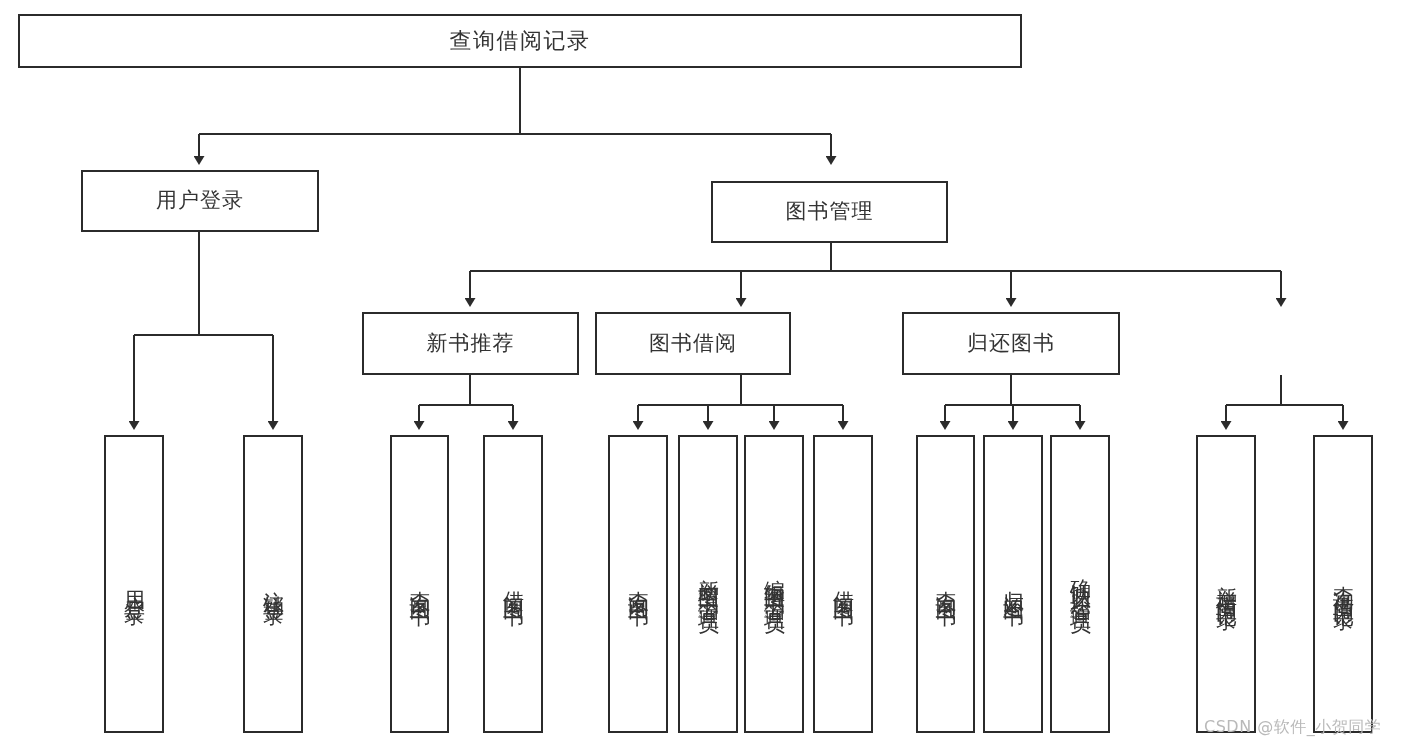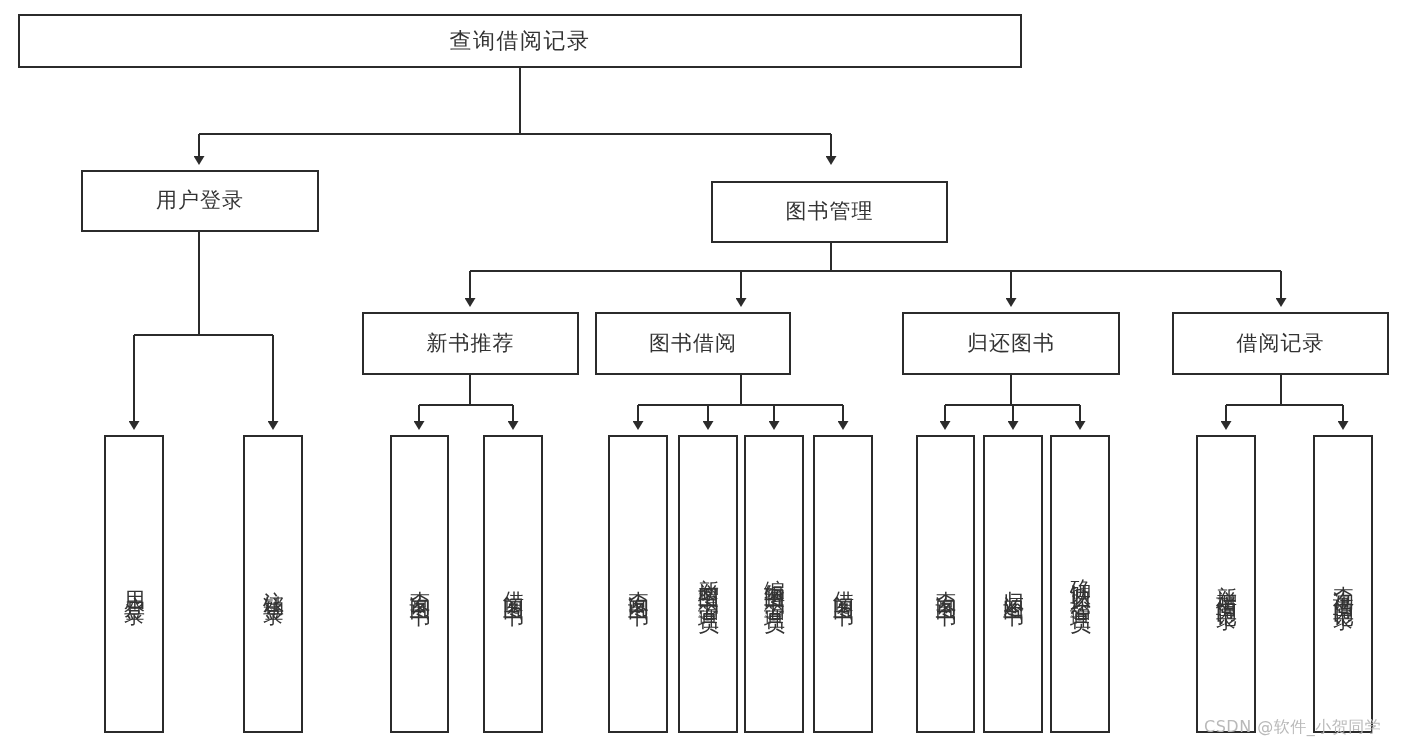--- a/index.html
+++ b/index.html
@@ -139,23 +139,20 @@
 
   <div class="node h" style="left:362px; top:312px; width:217px; height:63px;">
     <span class="label">新书推荐</span>
   </div>
   <div class="node h" style="left:595px; top:312px; width:196px; height:63px;">
     <span class="label">图书借阅</span>
   </div>
   <div class="node h" style="left:902px; top:312px; width:218px; height:63px;">
     <span class="label">归还图书</span>
   </div>
-  <div class="node h" style="left:1172px; top:312px; width:217px; height:63px;">
-    <span class="label">借阅记录</span>
-  </div>
 
   <div class="node v" style="left:104px; top:435px; width:60px; height:298px;">
     <span class="label">用户登录</span>
   </div>
   <div class="node v" style="left:243px; top:435px; width:60px; height:298px;">
     <span class="label">注销登录</span>
   </div>
   <div class="node v" style="left:390px; top:435px; width:59px; height:298px;">
     <span class="label">查询图书</span>
   </div>

